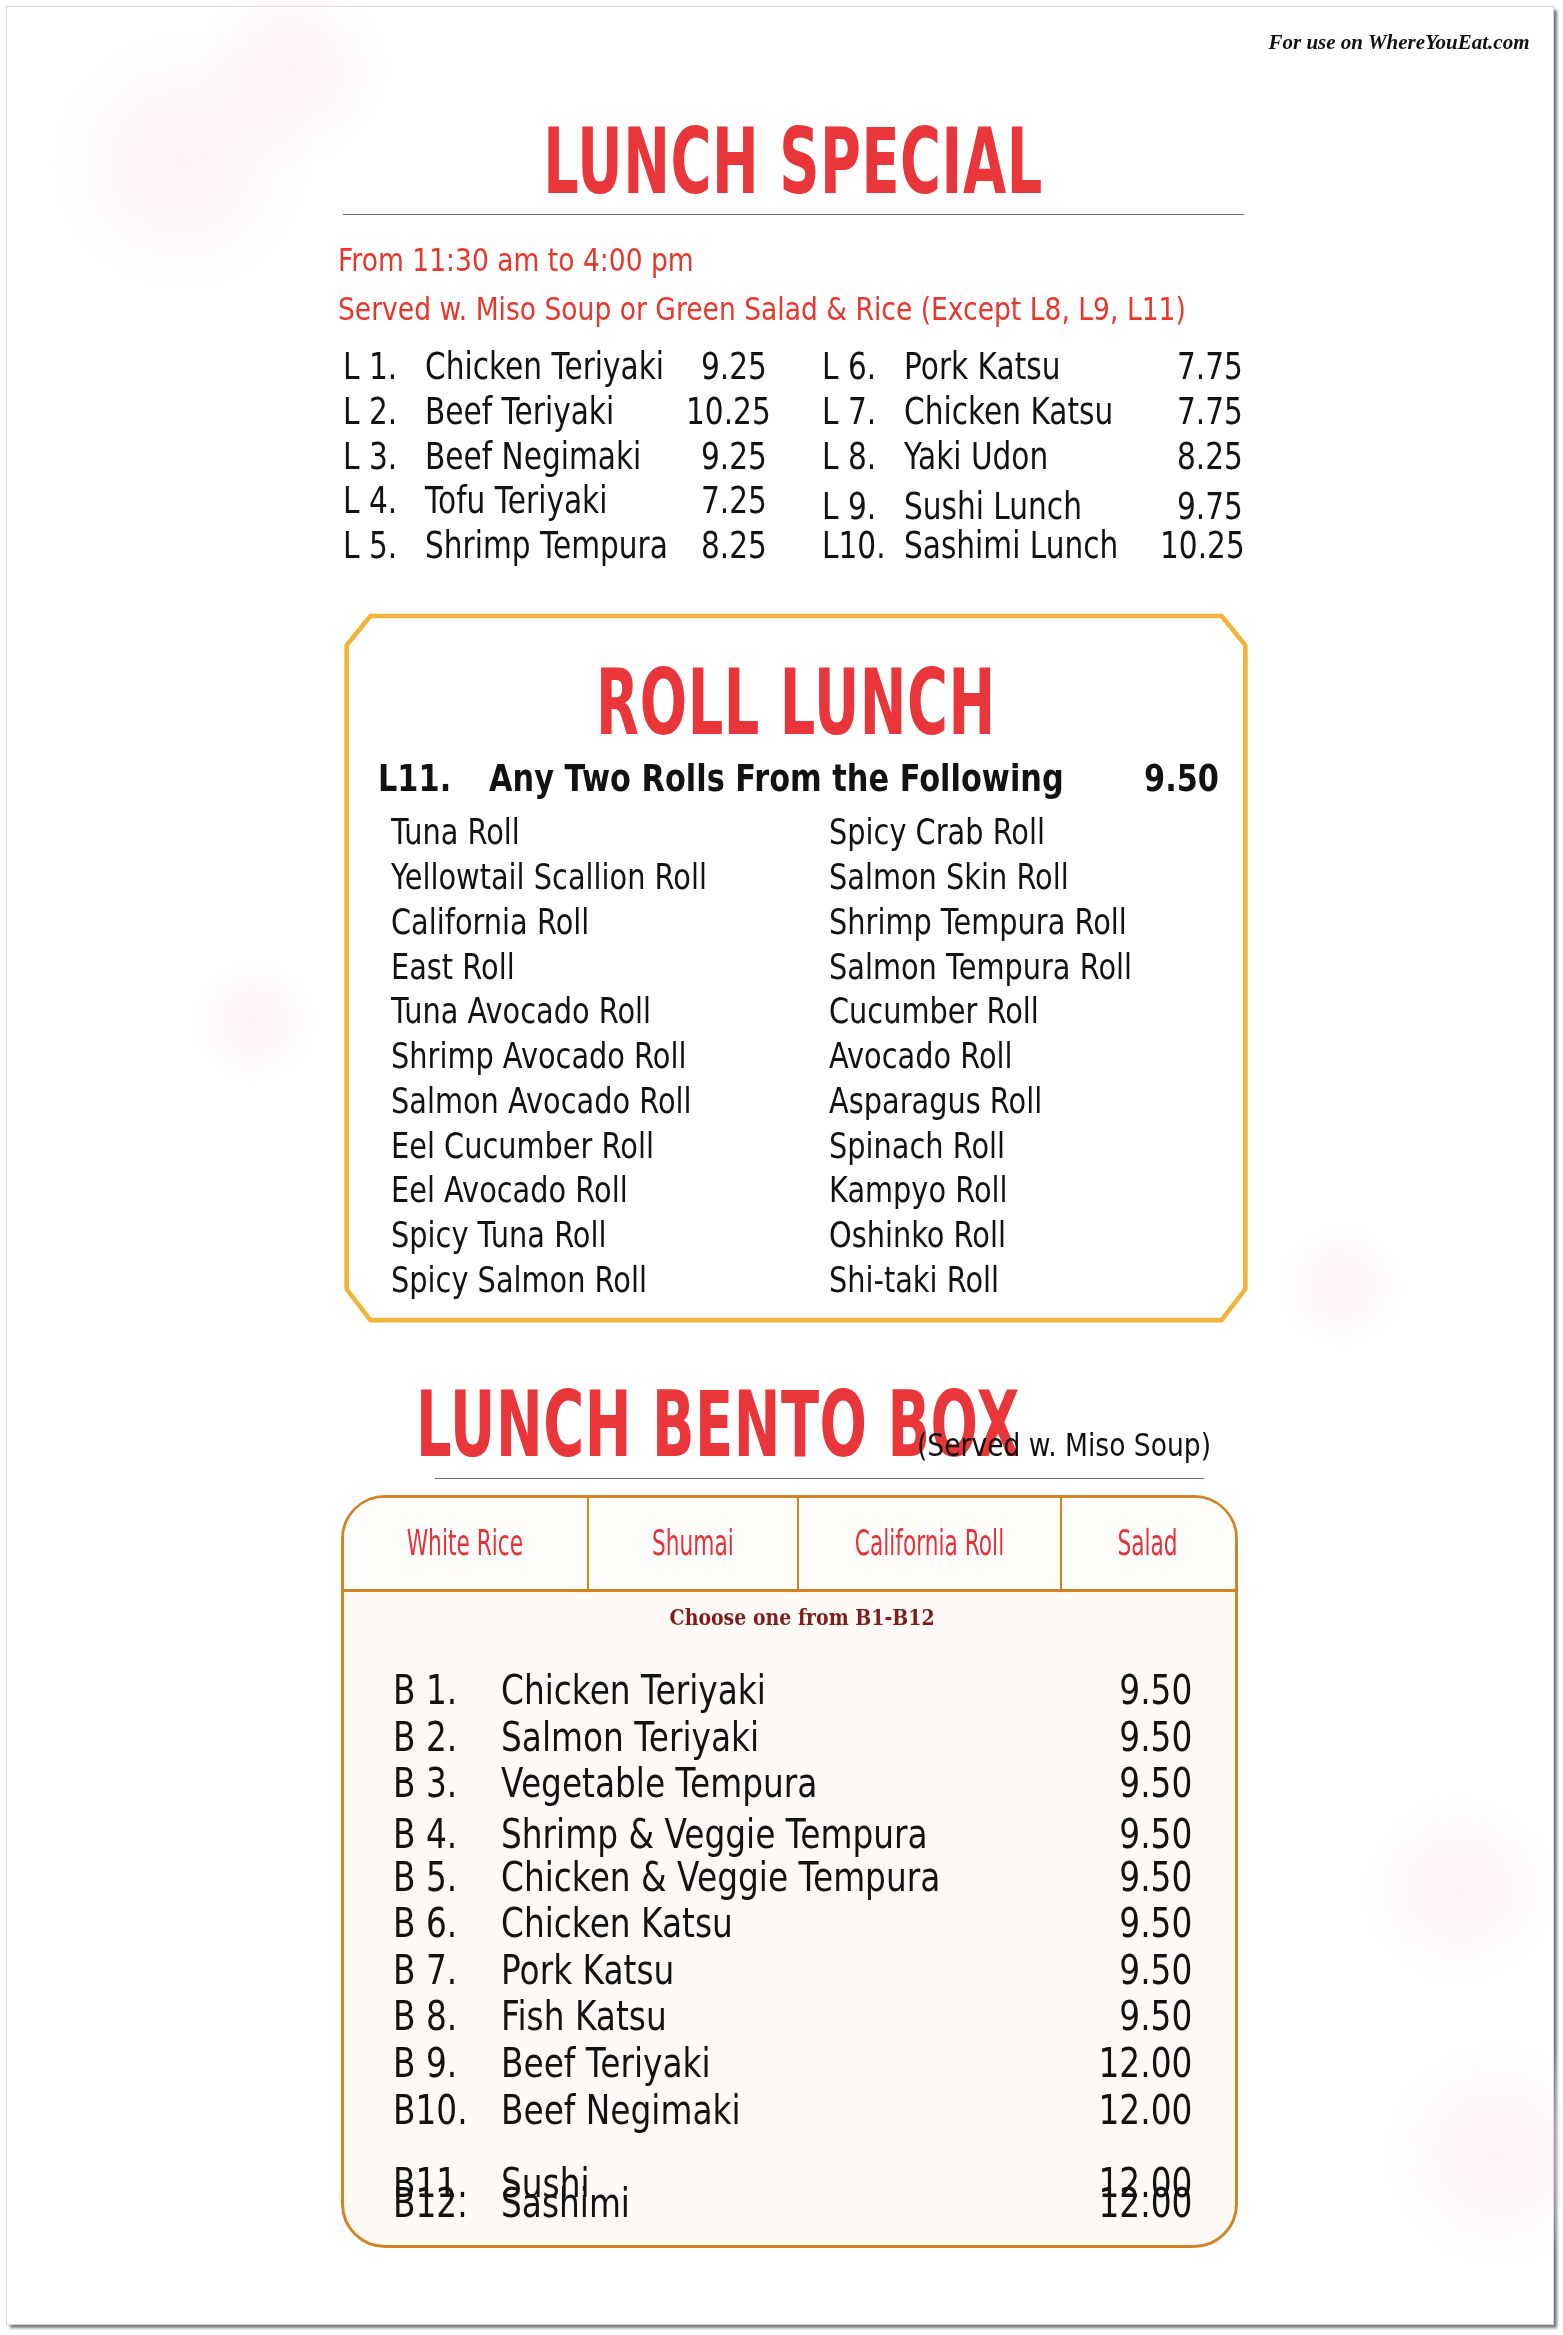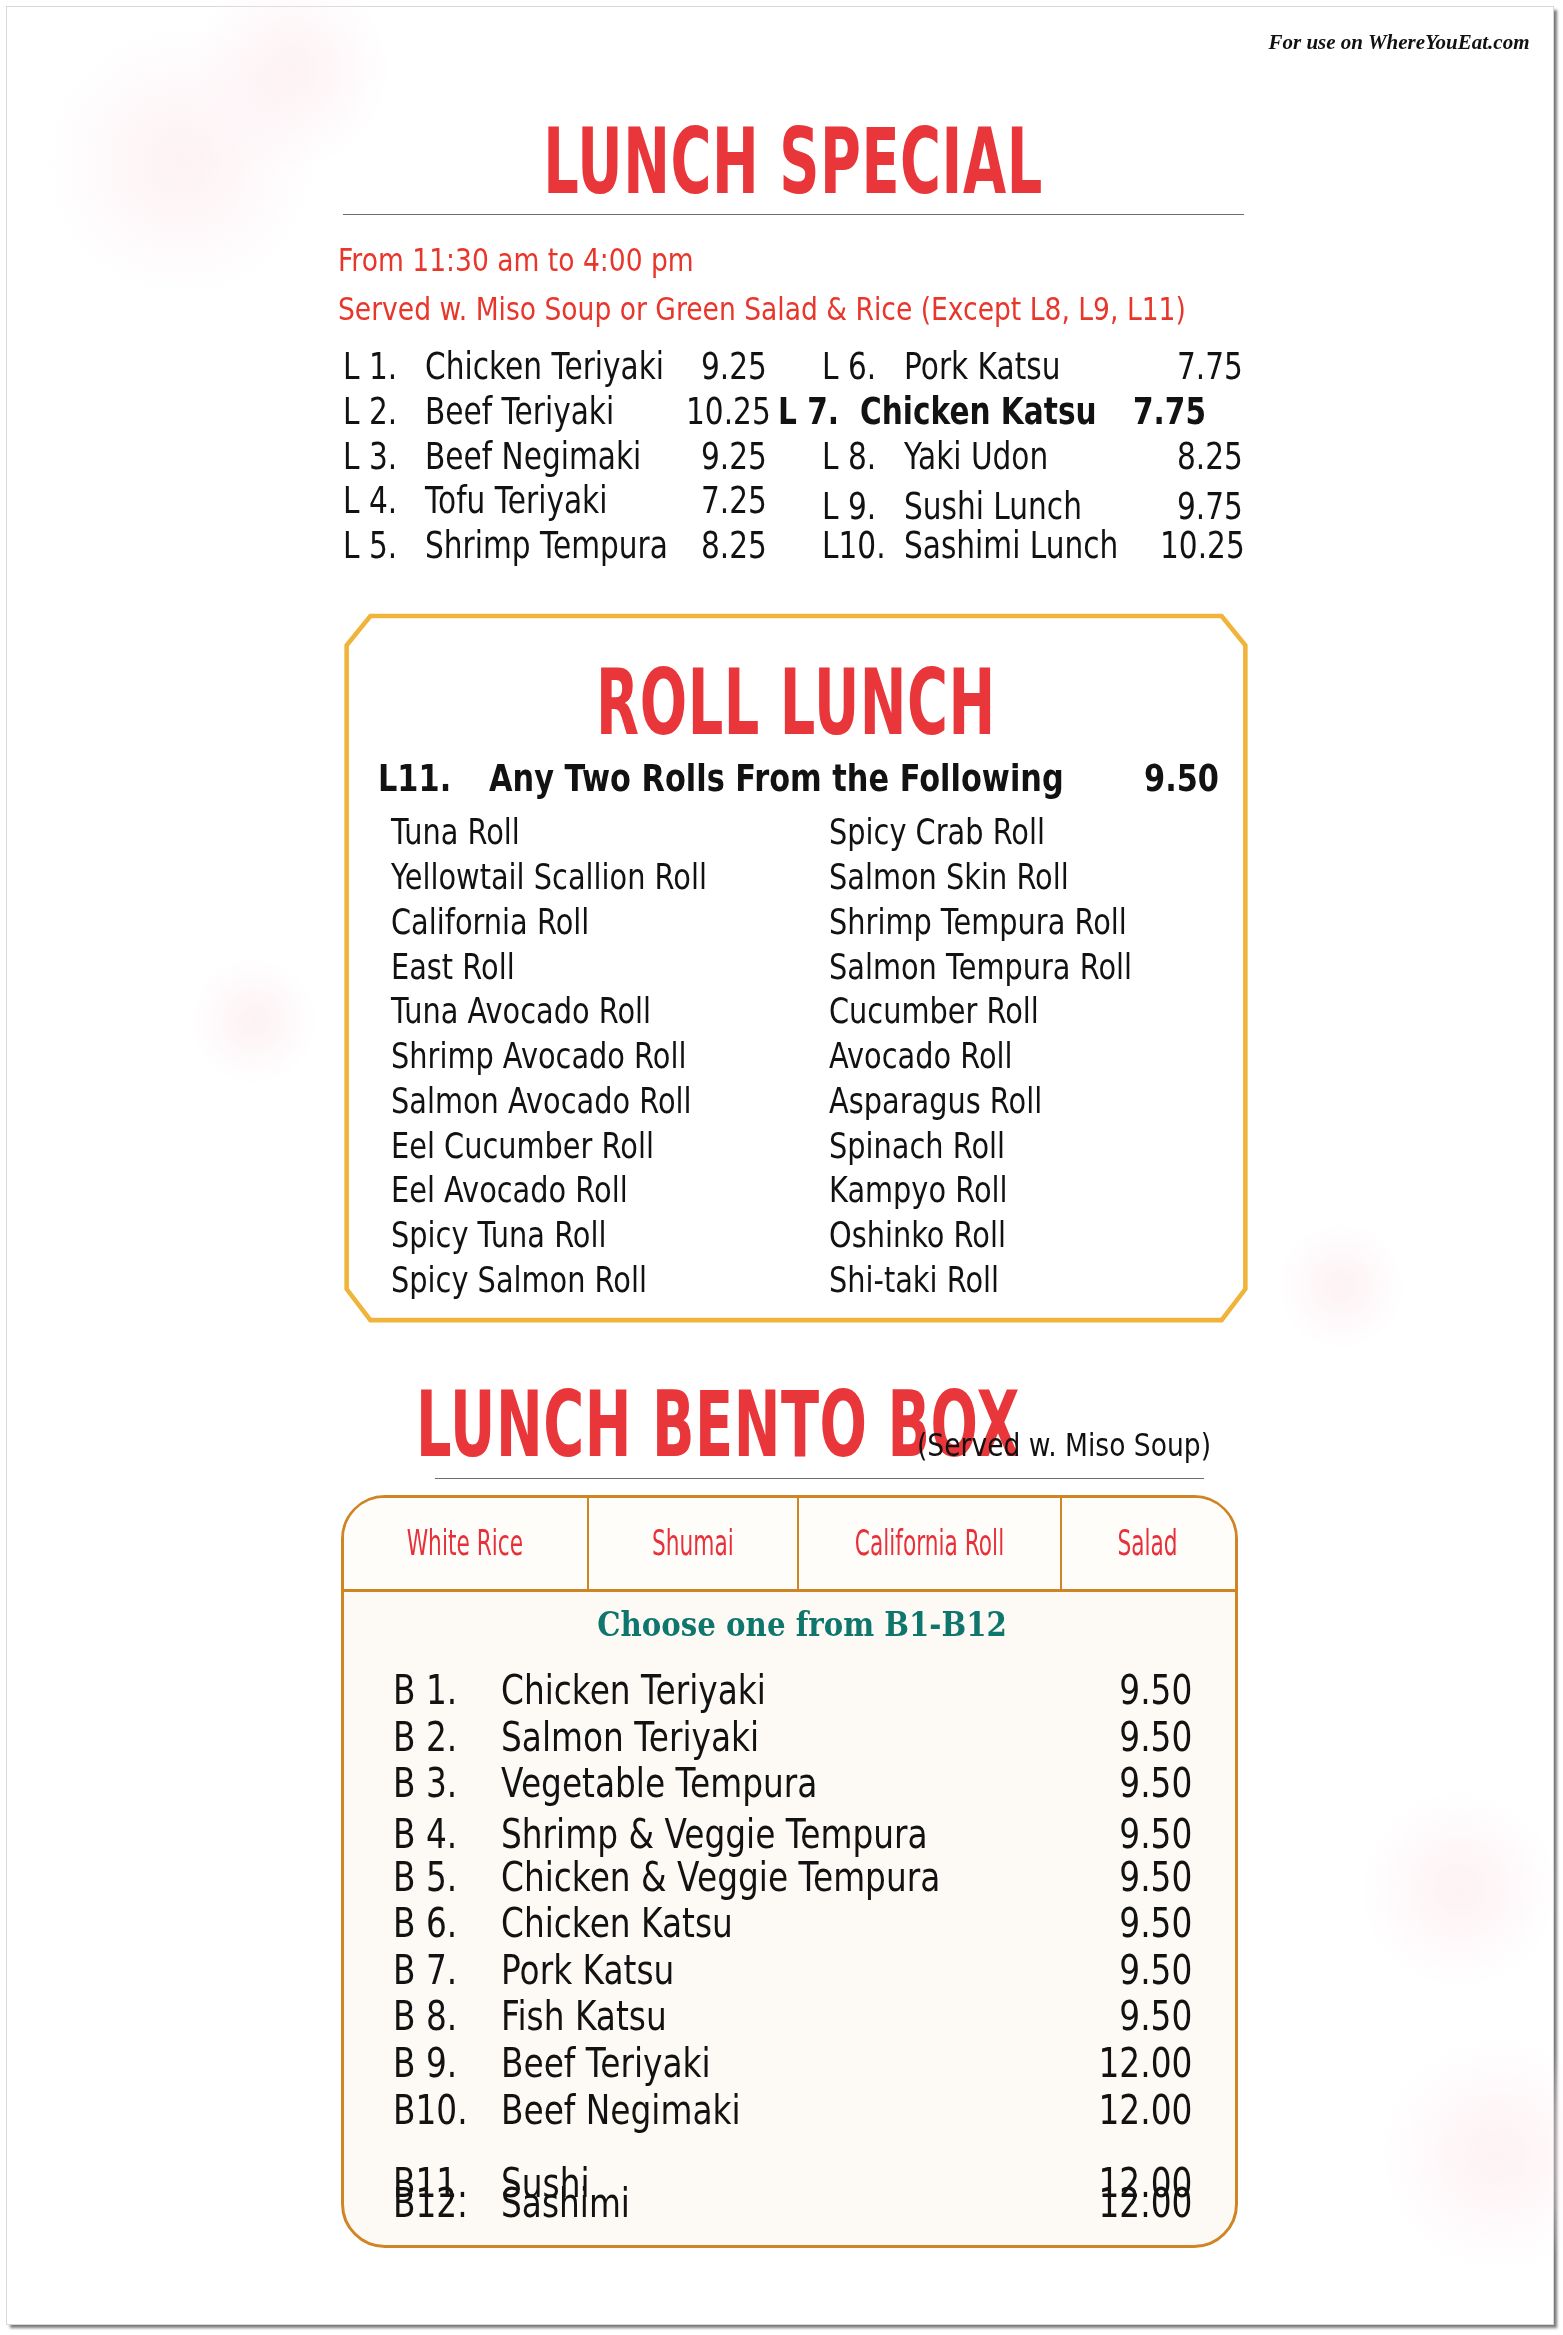--- a/index.html
+++ b/index.html
@@ -55,21 +55,21 @@
   .bento-cell {
     position:absolute; top:0; height:91px; display:flex; align-items:center; justify-content:center;
     border-right:2.7px solid #d08524; box-sizing:border-box;
   }
   .bento-cell span {
     font-family:"DejaVu Sans", sans-serif; color:#e8303a; font-size:35px;
     transform:scaleX(0.62); white-space:nowrap; display:inline-block;
   }
   .choose {
     position:absolute; left:0; right:0; top:106px; text-align:center;
-    font-family:"DejaVu Serif", serif; color:#0f766e; font-size:34px; font-weight:bold;margin-left:26px;
+    font-family:"DejaVu Serif", serif; color:#7f1d1d; font-size:22px; font-weight:bold;margin-left:26px;
   }
   .choose span { display:inline-block; transform:scaleX(0.86); }
   .b-row { position:absolute; font-size:41px; height:46px; left:49px; right:53px; }
   .b-row span { position:absolute; top:0; }
 </style>
 </head>
 <body>
 
 <div class="page">
 
@@ -115,21 +115,21 @@
       <span class="cond" style="left:358px;">8.25</span>
     </div>
   </div>
 
   <div>
     <div class="ls-row" style="left:815px;top:338px;width:429px;">
       <span class="cond" style="left:0;">L 6.</span>
       <span class="cond" style="left:82px;">Pork Katsu</span>
       <span class="cond" style="left:355px;">7.75</span>
     </div>
-    <div class="ls-row" style="left:771px;top:383px;width:429px;font-weight:bold;">
+    <div class="ls-row" style="left:815px;top:383px;width:429px;">
       <span class="cond" style="left:0;">L 7.</span>
       <span class="cond" style="left:82px;">Chicken Katsu</span>
       <span class="cond" style="left:355px;">7.75</span>
     </div>
     <div class="ls-row" style="left:815px;top:428px;width:429px;">
       <span class="cond" style="left:0;">L 8.</span>
       <span class="cond" style="left:82px;">Yaki Udon</span>
       <span class="cond" style="left:355px;">8.25</span>
     </div>
     <div class="ls-row" style="left:815px;top:472px;width:429px;margin-top:6px;">

